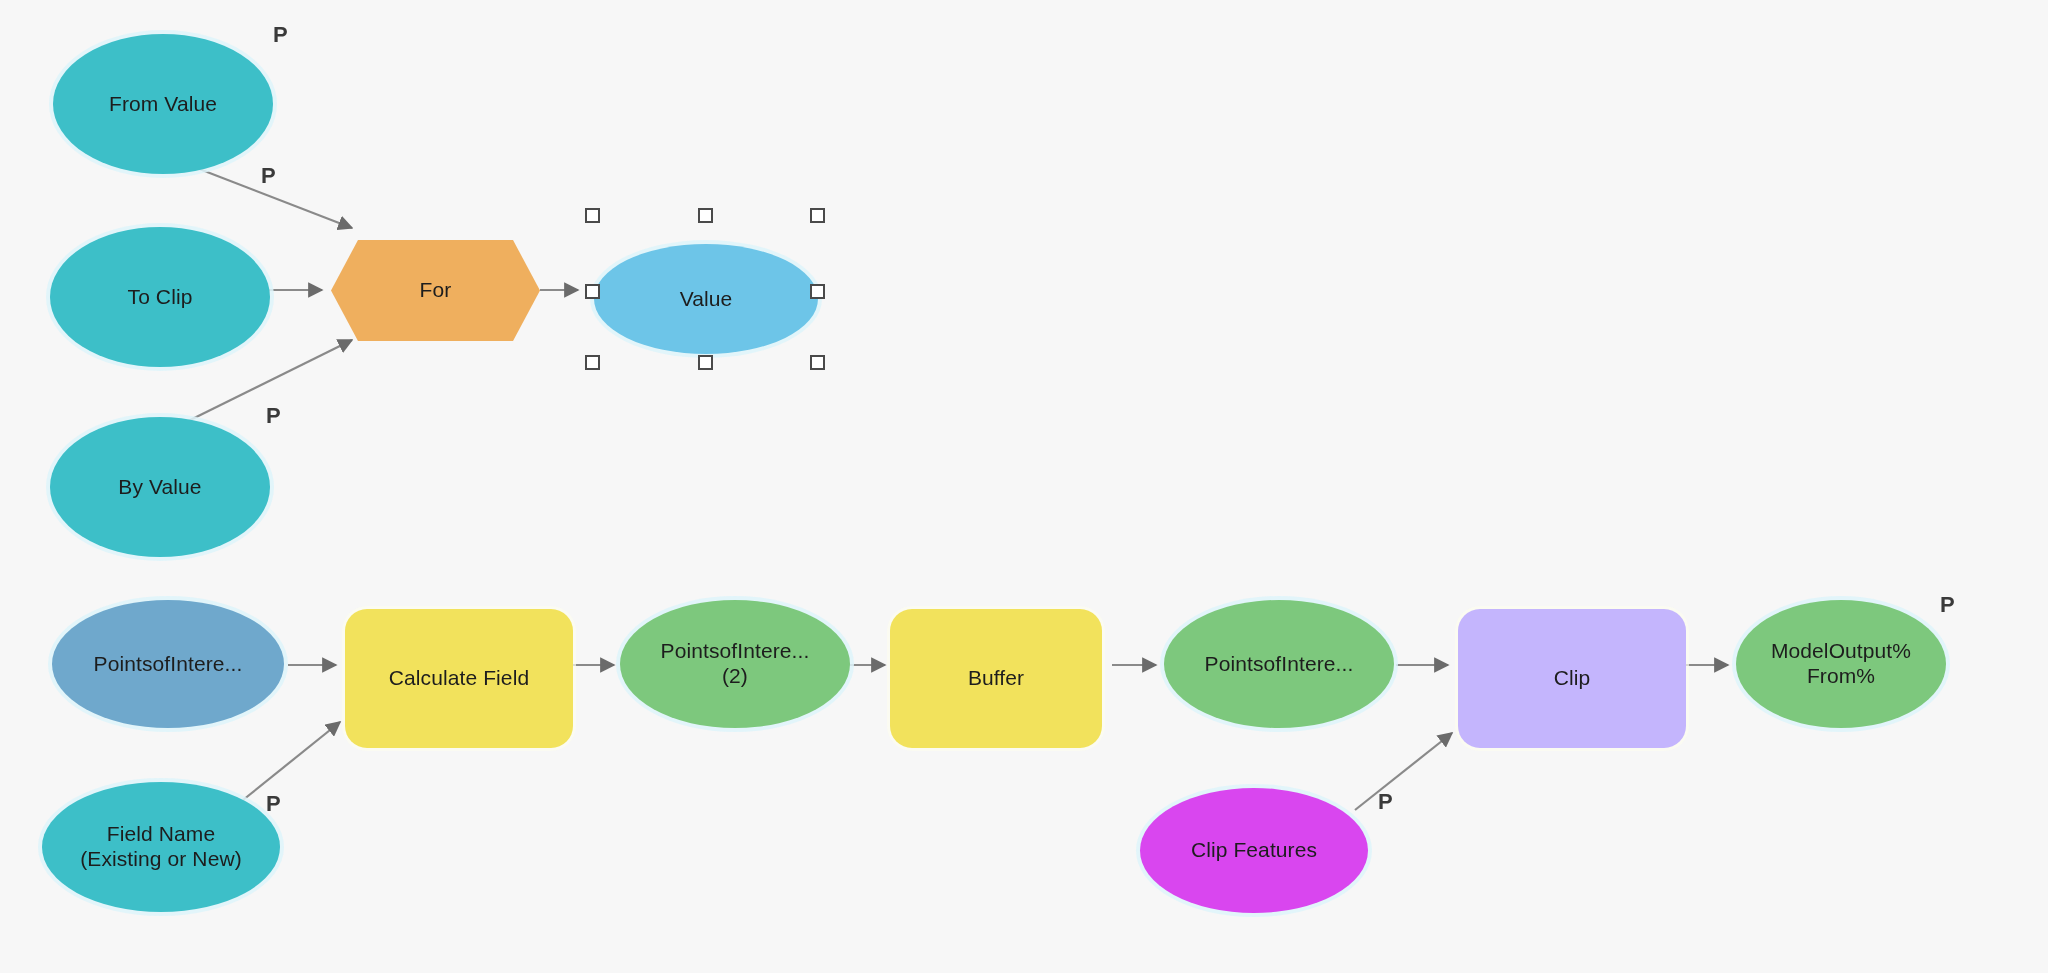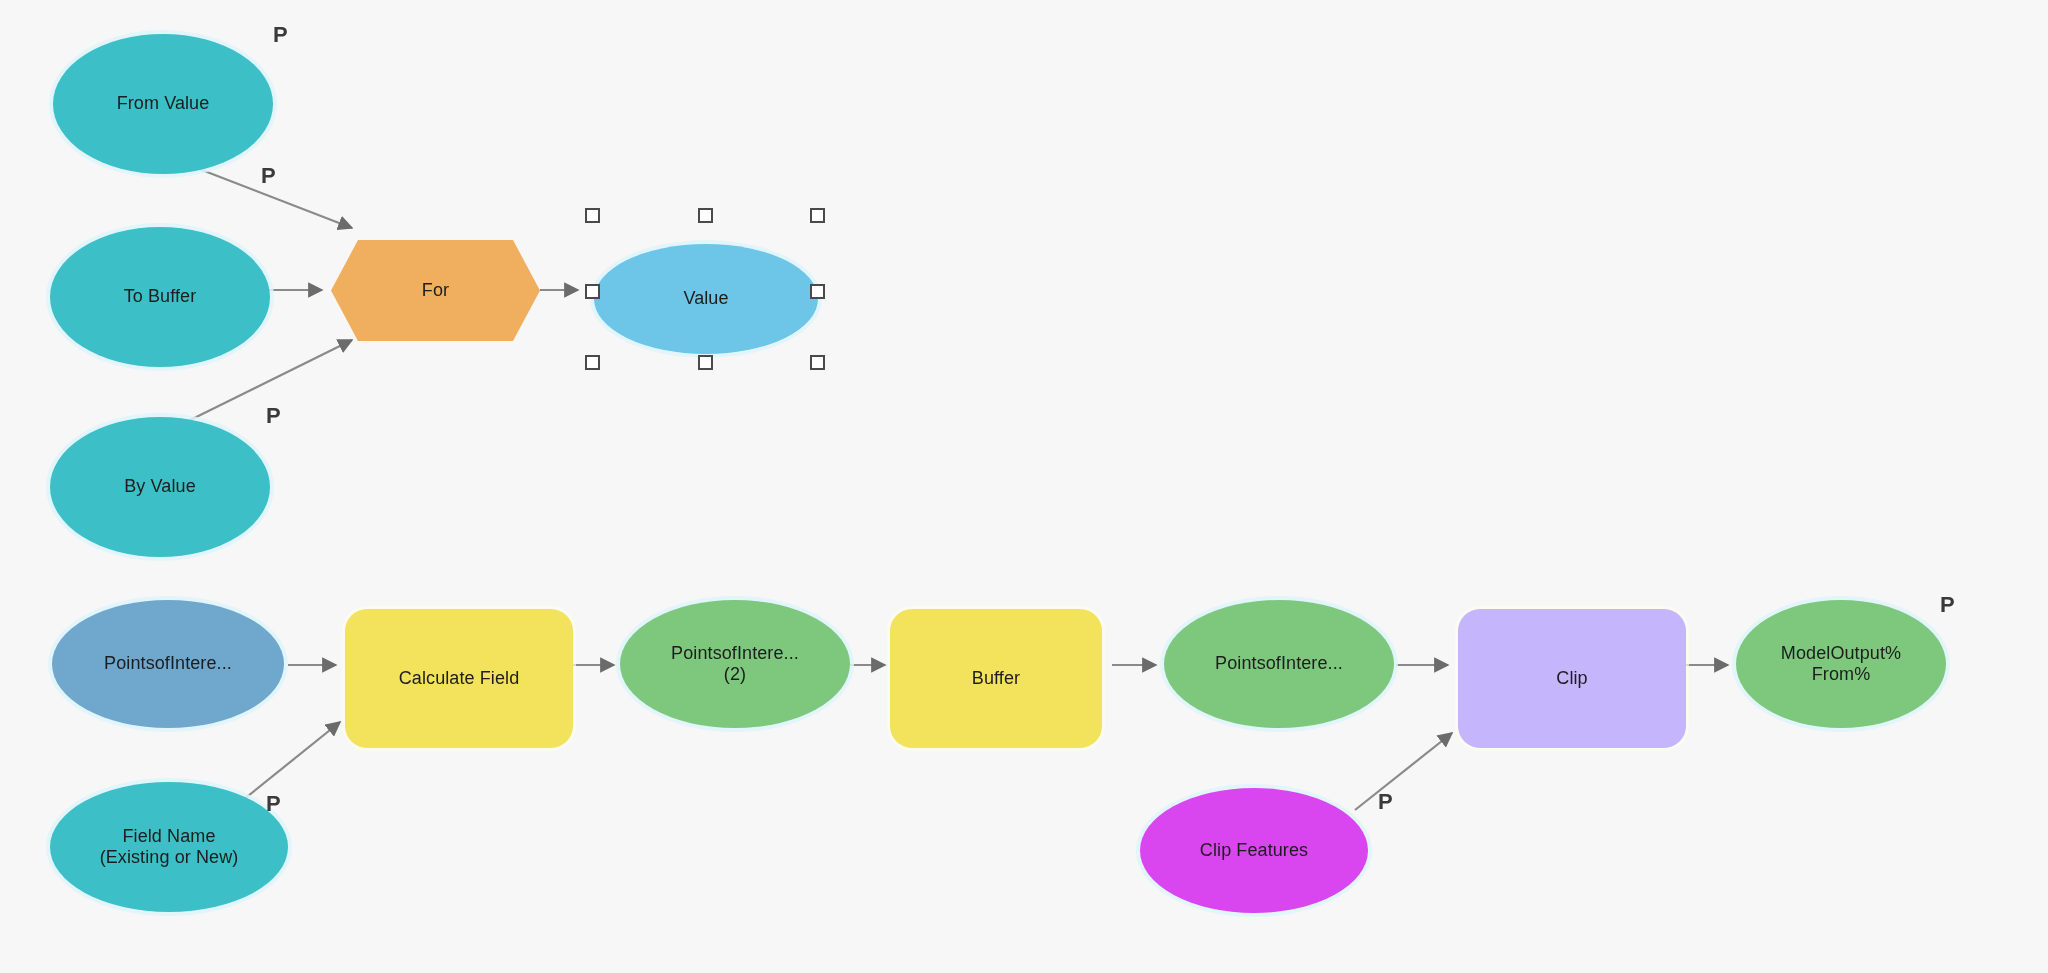--- a/index.html
+++ b/index.html
@@ -28,21 +28,21 @@
     pointer-events: none;
   }
   .node {
     position: absolute;
     box-sizing: border-box;
     display: flex;
     align-items: center;
     justify-content: center;
     text-align: center;
     color: #1d1d1d;
-    font-size: 18px;
+    font-size: 21px;
     line-height: 1.18;
     letter-spacing: 0.1px;
     white-space: pre-line;
     user-select: none;
   }
   .ellipse {
     border-radius: 50%;
     box-shadow: 0 0 0 4px rgba(222,245,250,0.85);
   }
   .rect {
@@ -104,21 +104,21 @@
       <line x1="1682" y1="665" x2="1728" y2="665"></line>
     </g>
   </svg>
 
   <div class="node ellipse" style="left:53px;top:34px;width:220px;height:140px;background:#3dbfc8;">
     <span>From Value</span>
   </div>
   <div class="p-badge" style="left:273px;top:22px;">P</div>
 
   <div class="node ellipse" style="left:50px;top:227px;width:220px;height:140px;background:#3dbfc8;">
-    <span>To Buffer</span>
+    <span>To Clip</span>
   </div>
   <div class="p-badge" style="left:261px;top:163px;">P</div>
 
   <div class="node ellipse" style="left:50px;top:417px;width:220px;height:140px;background:#3dbfc8;">
     <span>By Value</span>
   </div>
   <div class="p-badge" style="left:266px;top:403px;">P</div>
 
   <div class="node hexnode" style="left:328px;top:237px;width:215px;height:107px;text-align:center;">
     <svg class="hexsvg" viewBox="0 0 215 107" preserveAspectRatio="none">
@@ -164,21 +164,21 @@
   <div class="node rect" style="left:1458px;top:609px;width:228px;height:139px;background:#c4b5fd;">
     <span>Clip</span>
   </div>
 
   <div class="node ellipse" style="left:1736px;top:600px;width:210px;height:128px;background:#7dc87d;">
     <span>ModelOutput%
 From%</span>
   </div>
   <div class="p-badge" style="left:1940px;top:592px;">P</div>
 
-  <div class="node ellipse" style="left:50px;top:782px;width:238px;height:130px;background:#3dbfc8;">
+  <div class="node ellipse" style="left:42px;top:782px;width:238px;height:130px;background:#3dbfc8;">
     <span>Field Name
 (Existing or New)</span>
   </div>
   <div class="p-badge" style="left:266px;top:791px;">P</div>
 
   <div class="node ellipse" style="left:1140px;top:788px;width:228px;height:125px;background:#d946ef;">
     <span>Clip Features</span>
   </div>
   <div class="p-badge" style="left:1378px;top:789px;">P</div>
 </div>

